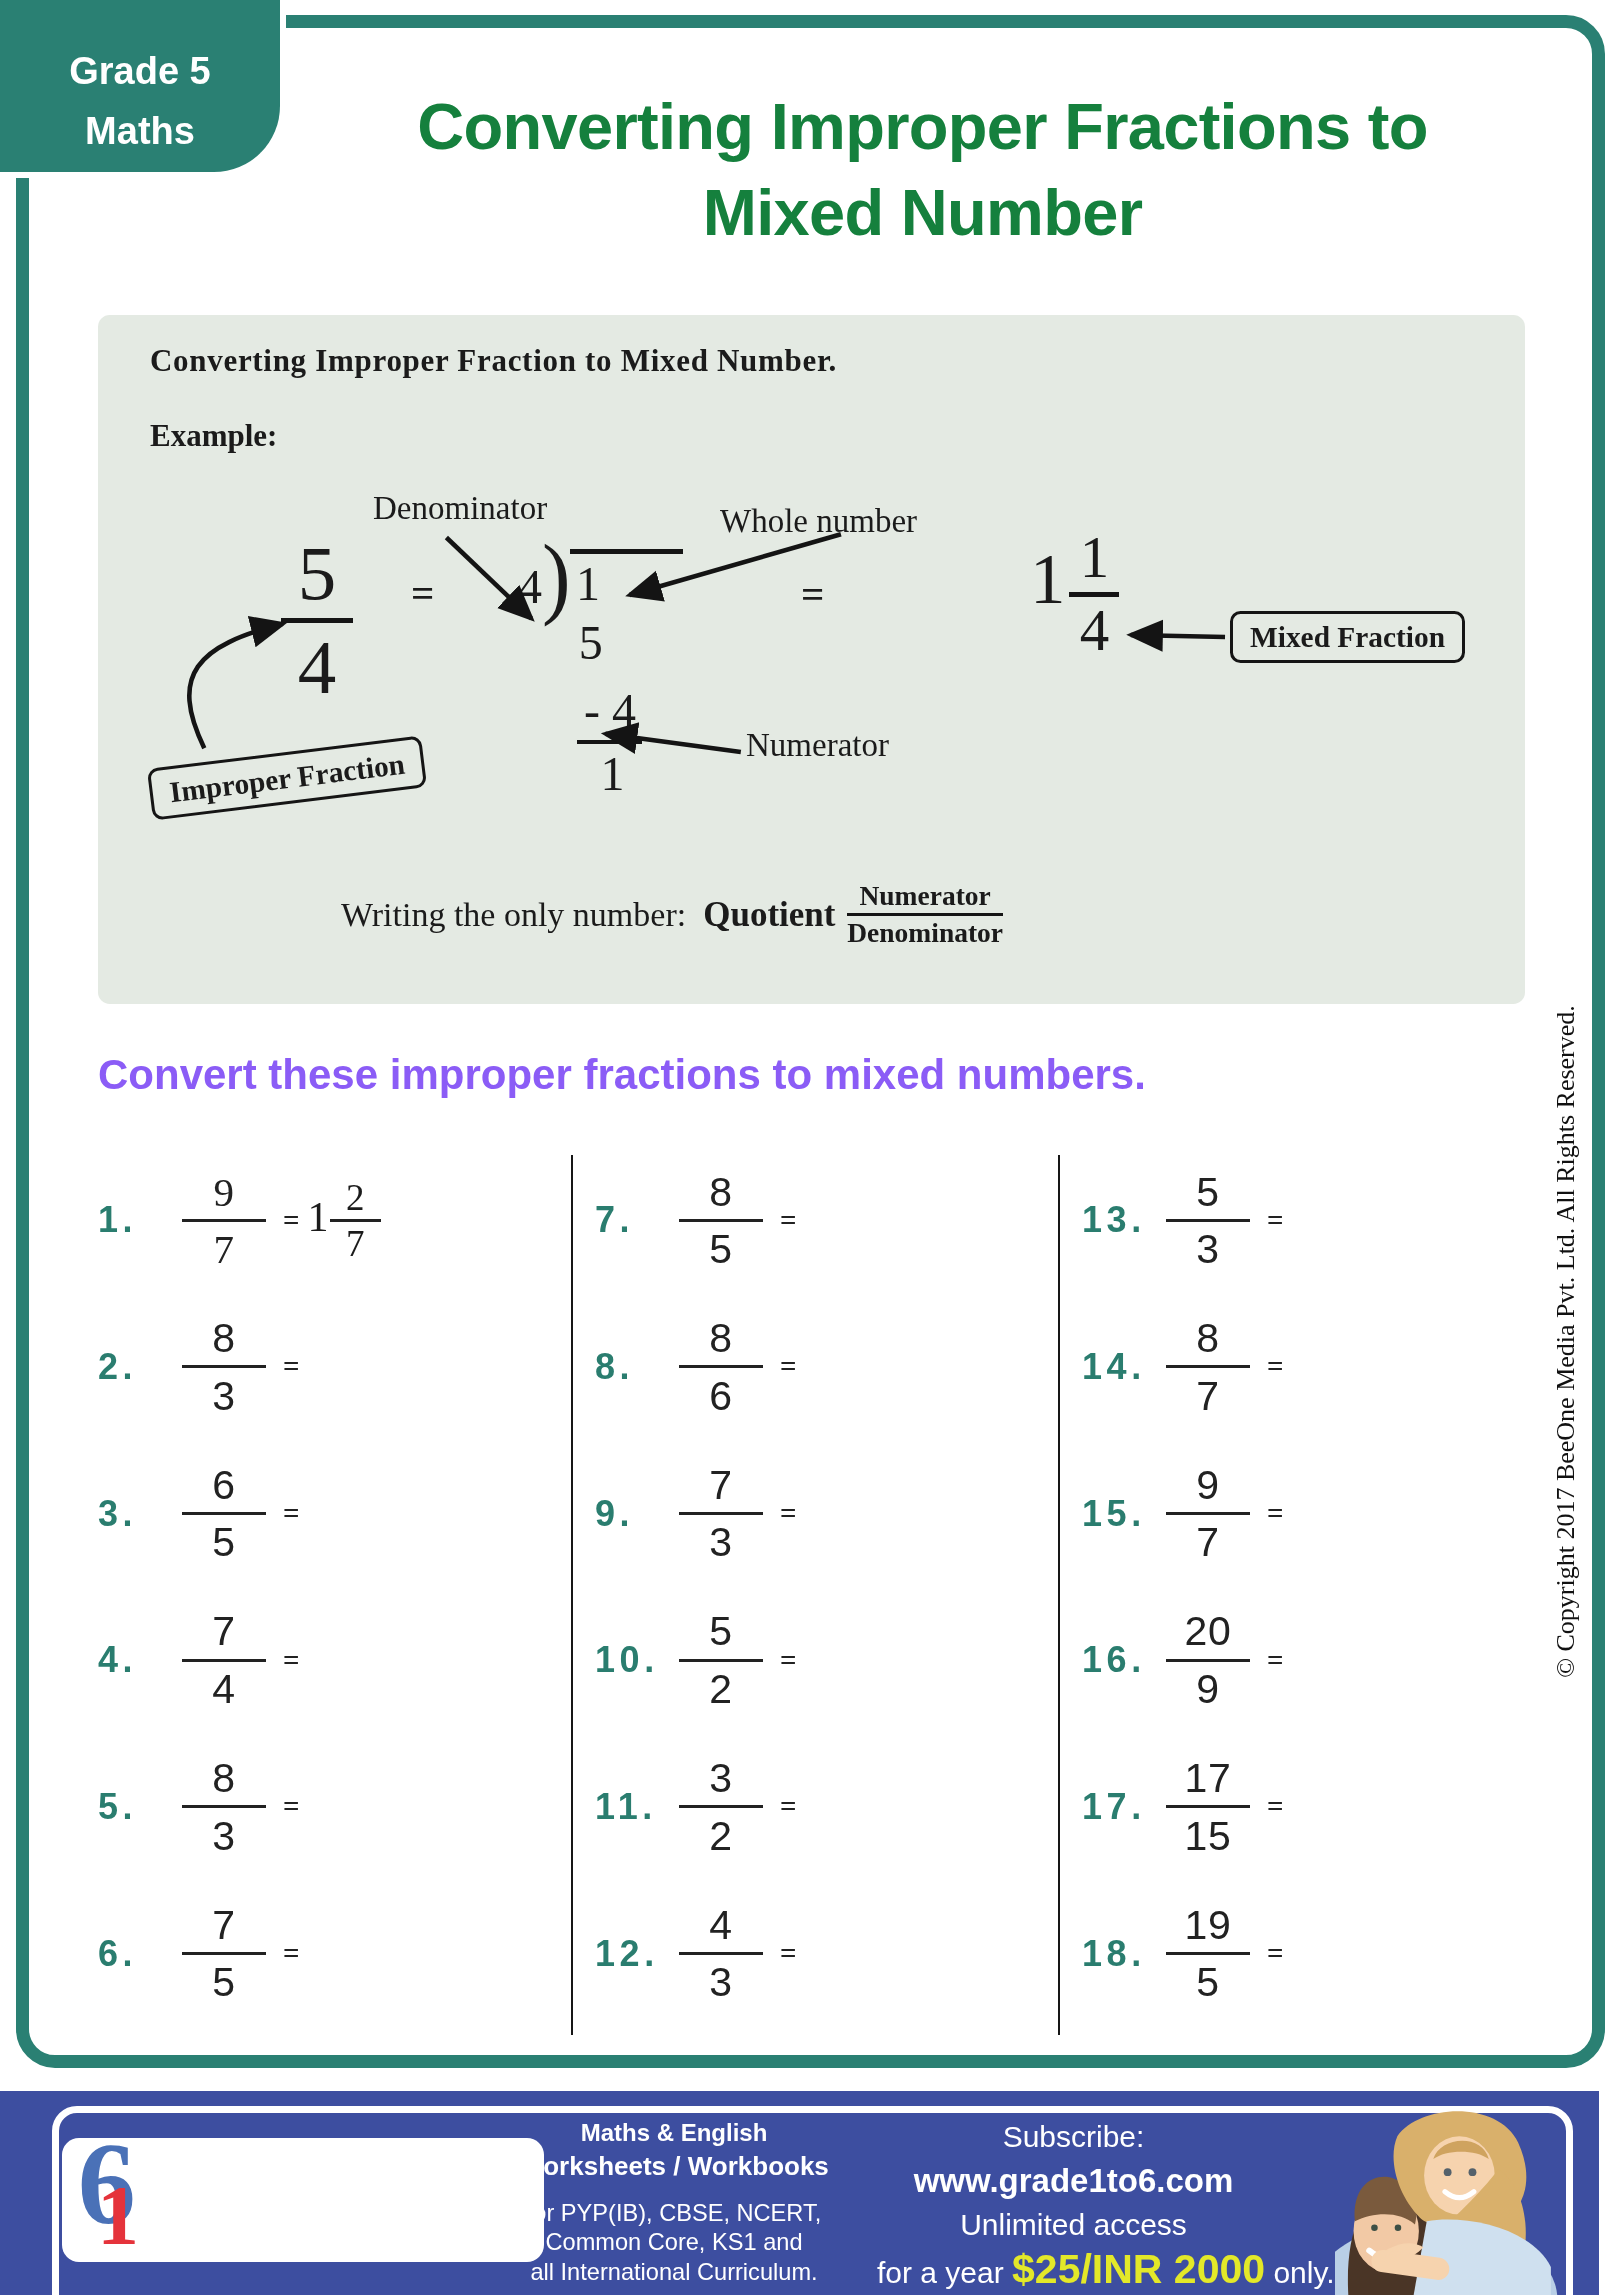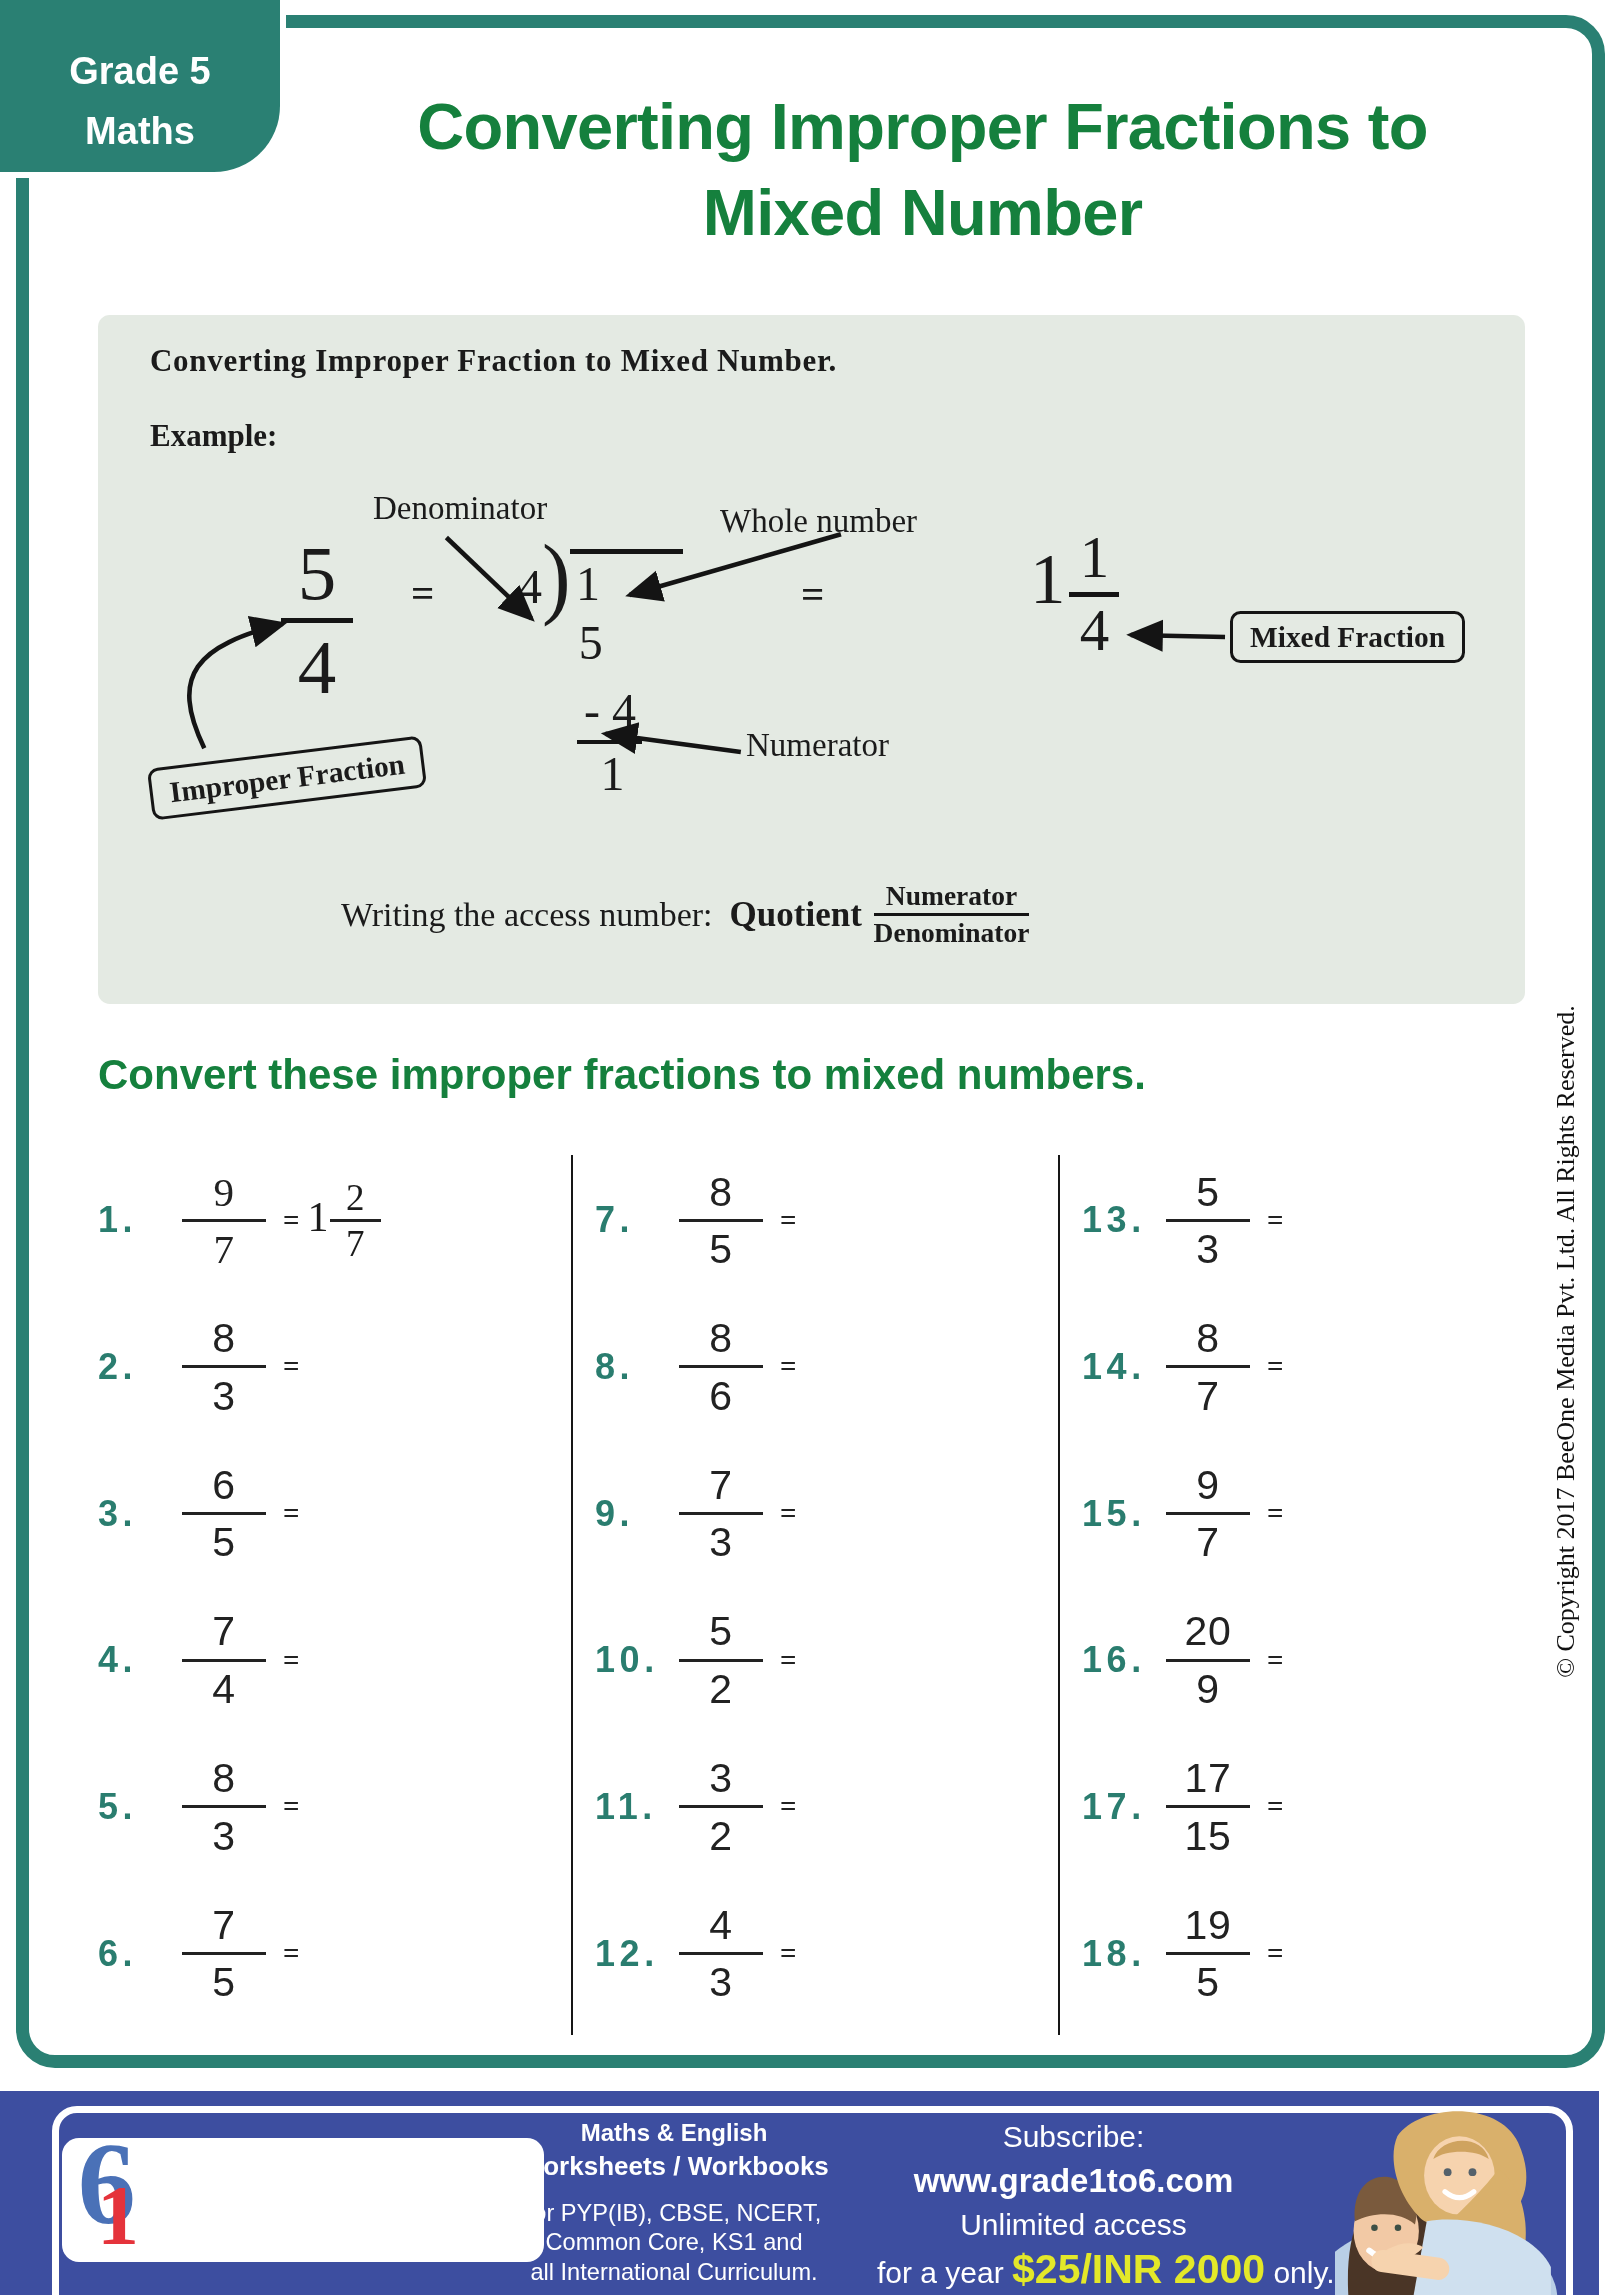--- a/index.html
+++ b/index.html
@@ -75,21 +75,21 @@
   .writing .frac span{font-size:27.5px;font-weight:bold;line-height:34px;}
   .writing .frac .bar{border-top:3.3px solid #151515;margin:0;}
 
   .arrows{position:absolute;left:0;top:0;width:1427px;height:689px;pointer-events:none;}
 
   
   .copyright{position:absolute;left:1129px;top:1325px;width:877px;height:33px;
              transform:rotate(-90deg);text-align:center;font-size:26px;color:#111;}
 
   
-  .instruction{position:absolute;left:98px;top:1051px;font-size:42px;font-weight:bold;color:#15803d;}
+  .instruction{position:absolute;left:98px;top:1051px;font-size:42px;font-weight:bold;color:#8b5cf6;}
   .grid{position:absolute;left:98px;top:1155px;width:1427px;height:880px;
         display:grid;grid-template-columns:473px 487px 466px;}
   .col{display:flex;flex-direction:column;justify-content:space-between;
        padding:9.8px 0 26px 0;}
   .col + .col{border-left:2px solid #161616;padding-left:22px;}
   .problem{display:flex;align-items:center;height:111px;}
   .pnum{width:84px;font-size:36px;font-weight:bold;color:var(--num-teal);letter-spacing:4.6px;}
   .pfrac{min-width:84px;}
   .pfrac span{font-size:41px;line-height:48px;letter-spacing:0.7px;color:#222;}
   .pfrac .bar{border-top:3.9px solid #222;margin:3.3px 0;min-width:84px;}
@@ -178,21 +178,21 @@
       <span class="comic">1</span>
       <i class="bar"></i>
       <span class="comic">4</span>
     </span>
   </div>
 
   <div class="abs tagbox tag-improper comic">Improper Fraction</div>
   <div class="abs tagbox tag-mixed comic">Mixed Fraction</div>
 
   <div class="abs writing">
-    <span class="w1 comic">Writing the access number:</span>
+    <span class="w1 comic">Writing the only number:</span>
     <span class="w2 comic">Quotient</span>
     <span class="frac">
       <span class="comic" style="font-weight:bold">Numerator</span>
       <i class="bar"></i>
       <span class="comic" style="font-weight:bold">Denominator</span>
     </span>
   </div>
 
   <svg class="arrows" viewBox="0 0 2180 1053">
     <defs>

